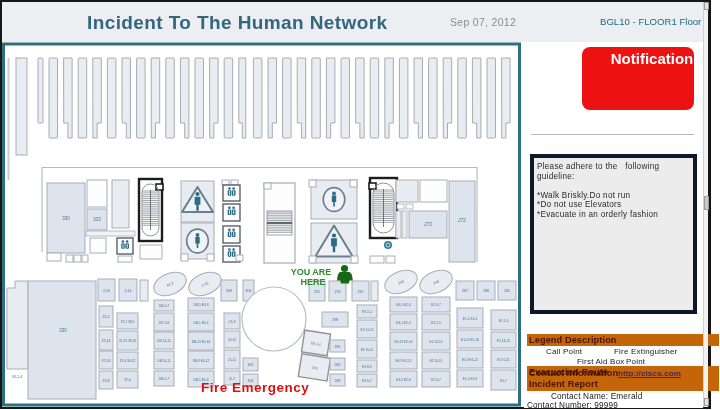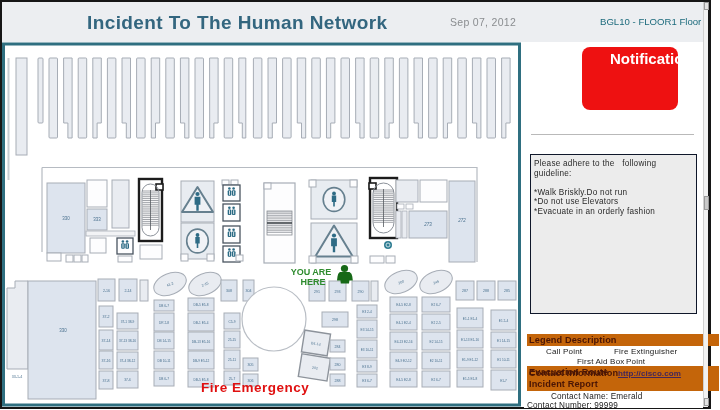--- a/index.html
+++ b/index.html
@@ -4,24 +4,24 @@
 <style>
 html,body{margin:0;padding:0;background:#ffffff;}
 *{box-sizing:border-box;font-family:"Liberation Sans", sans-serif;}
 #page{position:relative;width:720px;height:410px;overflow:hidden;background:#ffffff;}
 #frame{position:absolute;left:0;top:0;width:711px;height:409px;border:2px solid #161616;border-right-width:3px;border-bottom-width:2px;background:#ffffff;}
 #header{position:absolute;left:2px;top:2px;width:706px;height:40px;background:#eceef1;}
 .title{position:absolute;left:87px;top:12px;font-size:19px;font-weight:bold;color:#33667f;letter-spacing:0.4px;}
 .date{position:absolute;left:450px;top:16px;font-size:10.5px;color:#8a8d90;letter-spacing:0.3px;}
 .floor{position:absolute;left:600px;top:16px;font-size:9.6px;color:#1d6b7d;letter-spacing:0px;white-space:nowrap;}
 #panel{position:absolute;left:524px;top:42px;width:179px;height:366px;background:#ffffff;}
-.notif{position:absolute;left:58px;top:5px;width:96px;height:63px;background:#ee1111;border-radius:8px;text-align:center;padding-left:28px;}
+.notif{position:absolute;left:58px;top:5px;width:112px;height:63px;background:#ee1111;border-radius:8px;text-align:center;padding-left:28px;}
 .notif span{color:#ffffff;font-weight:bold;font-size:15px;line-height:24px;}
 .hr{position:absolute;left:7px;top:92px;width:163px;height:1px;background:#b9b9b9;}
-.guide{position:absolute;left:6px;top:112px;width:167px;height:160px;background:#ececec;border:1px solid #0f172a;padding:4px 3px;font-size:8.2px;color:#2a2a2a;line-height:9.6px;letter-spacing:0.25px;}
+.guide{position:absolute;left:6px;top:112px;width:167px;height:160px;background:#ececec;border:4px solid #0f172a;padding:4px 3px;font-size:8.2px;color:#2a2a2a;line-height:9.6px;letter-spacing:0.25px;}
 .obar{position:absolute;left:3px;width:192px;background:#c4650a;color:#4a1505;font-weight:bold;font-size:9.2px;letter-spacing:0.1px;}
 .leg{position:absolute;font-size:8px;color:#1a1a1a;letter-spacing:0.2px;}
 .ct{position:absolute;left:3px;font-size:8.2px;color:#1a1a1a;letter-spacing:0.2px;}
 #sbar{position:absolute;left:703px;top:2px;width:5px;height:405px;background:#f2f2f2;border-left:1px solid #d0d0d0;}
 .sbtn{position:absolute;left:0;width:5px;height:8px;background:#e3e3e3;border:1px solid #9a9a9a;}
 .sthumb{position:absolute;left:0;width:5px;height:14px;background:#c9c9c9;border:1px solid #9a9a9a;}
 </style>
 </head>
 <body>
 <div id="page">

